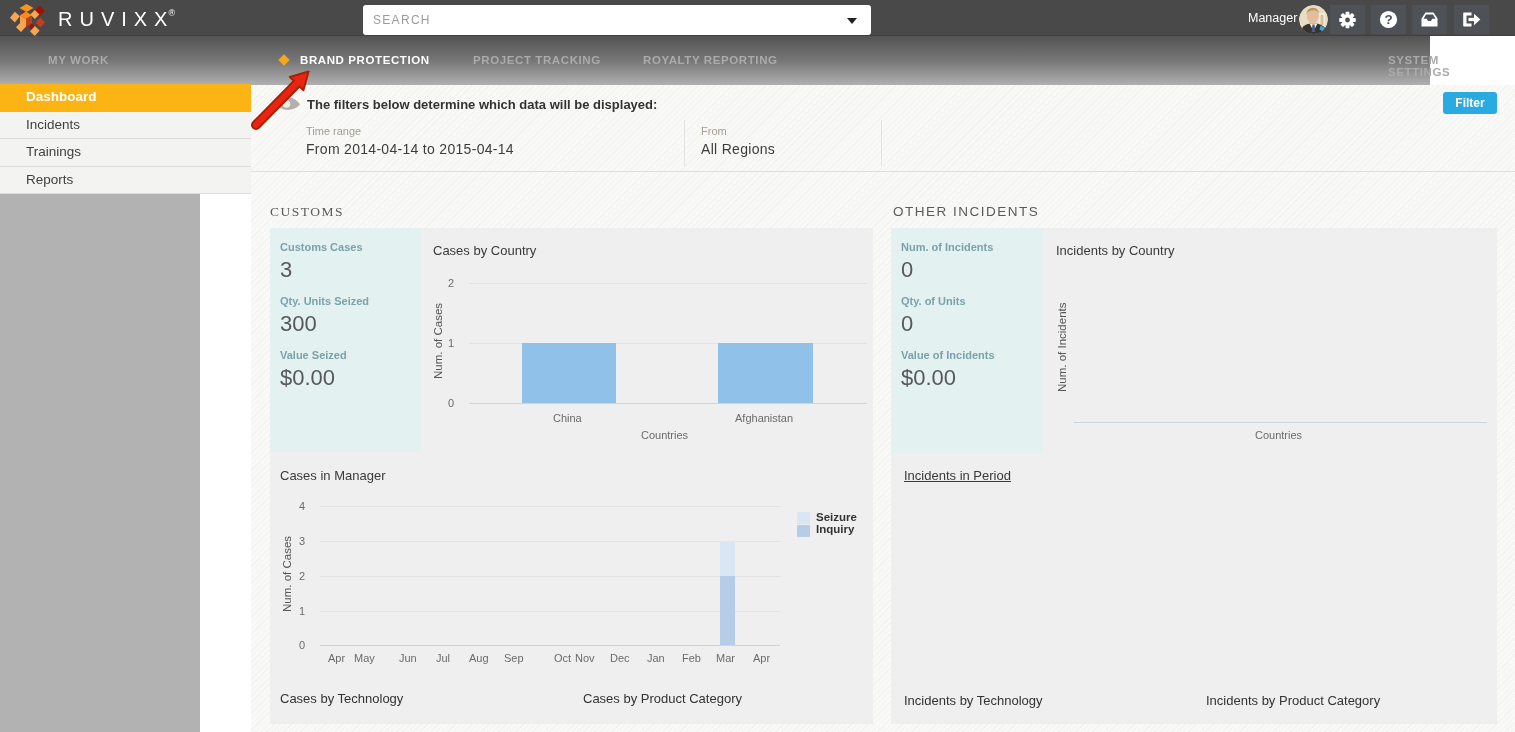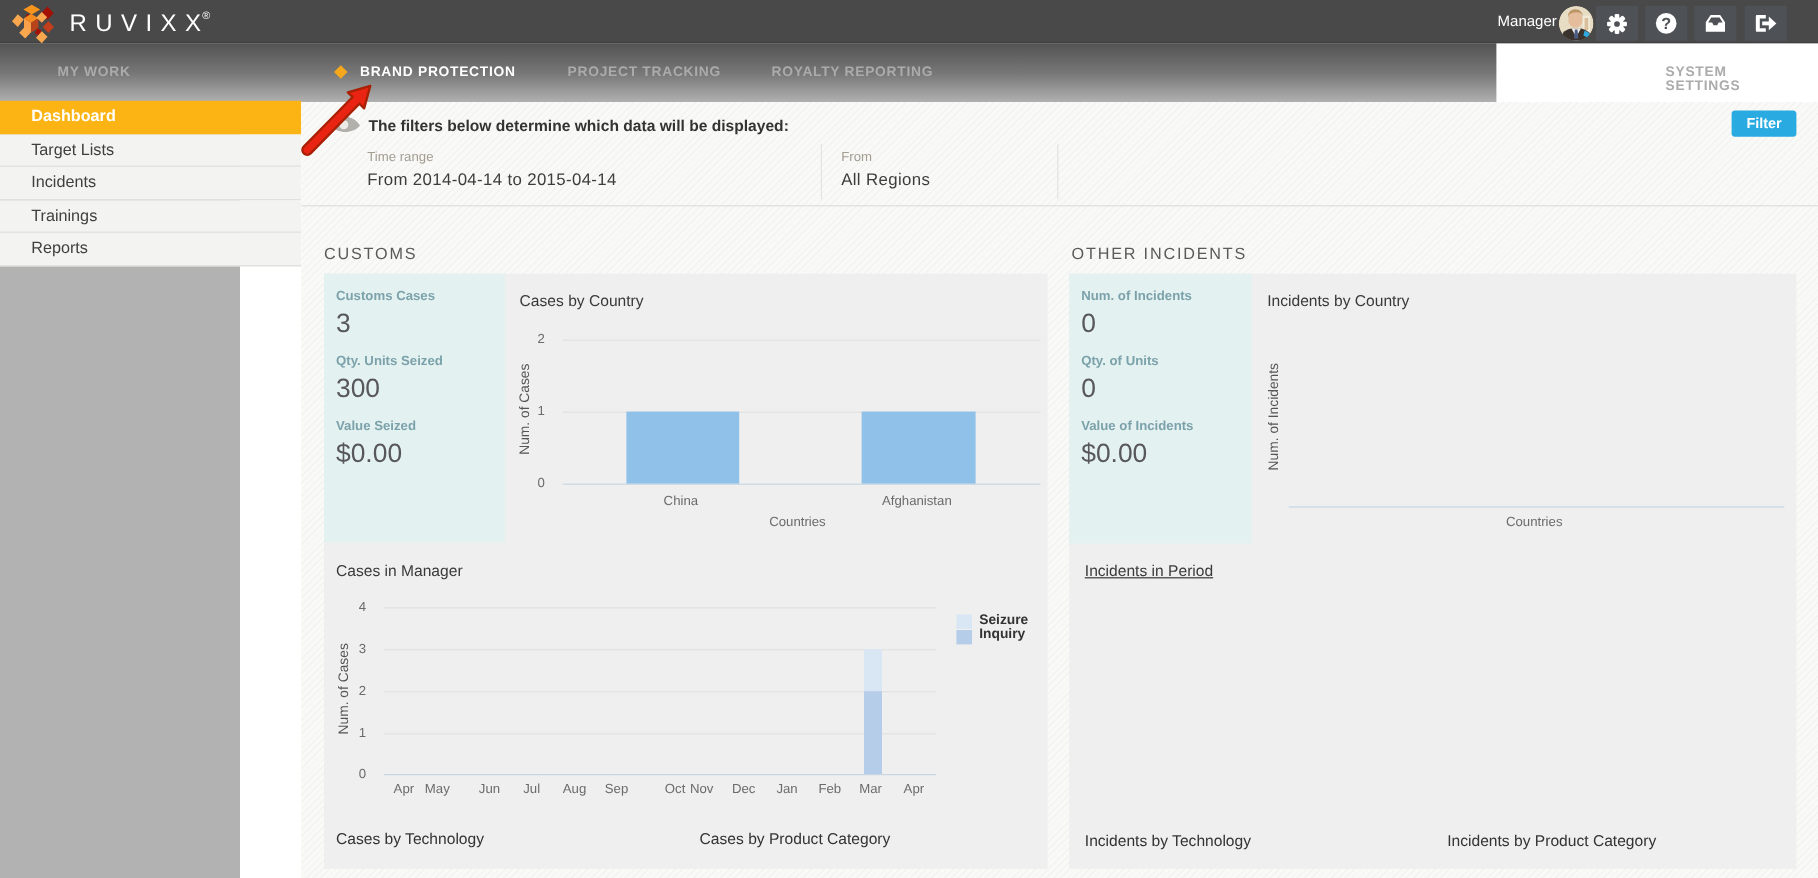--- a/index.html
+++ b/index.html
@@ -12,21 +12,21 @@
 #logotext { position:absolute; left:58px; top:8px; color:#fff; font-size:20px; letter-spacing:7px; font-weight:400; }
 #logotext sup { font-size:9px; letter-spacing:0; vertical-align:10px; margin-left:-6px;}
 #search { position:absolute; left:363px; top:5px; width:508px; height:30px; background:#fff; border-radius:3px; }
 #search .ph { position:absolute; left:10px; top:8px; font-size:12px; color:#9b9b9b; letter-spacing:1.3px; }
 #search .caret { position:absolute; right:14px; top:13px; width:0; height:0; border-left:5px solid transparent; border-right:5px solid transparent; border-top:6px solid #222; }
 .iconcell { position:absolute; top:5px; width:35px; height:29px; background:#4e5257; }
 #manager { position:absolute; left:1248px; top:11px; color:#fff; font-size:12.5px; }
 #avatar { position:absolute; left:1299px; top:5px; width:29px; height:29px; border-radius:50%; overflow:hidden; }
 
 
-#navbar { position:absolute; left:0; top:36px; width:1247px; height:49px;
+#navbar { position:absolute; left:0; top:36px; width:1430px; height:49px;
   background:linear-gradient(#535353, #787878 52%, #b0b0b0); }
 .navitem { position:absolute; top:18px; font-size:11.5px; font-weight:bold; letter-spacing:.6px; color:#ababab; }
 .navitem.dim { color:#ababab; }
 #nav-bp { color:#fff; }
 #diamond { position:absolute; left:280px; top:20px; width:8px; height:8px; background:#f5a81c; transform:rotate(45deg); }
 
 
 #sidebar { position:absolute; left:0; top:84px; width:200px; height:648px; background:#b2b2b2; }
 .menuitem { width:251px; height:27.5px; background:#f3f3f1; border-bottom:1px solid #dcdcda; color:#3f3f3f; font-size:13.5px; line-height:26.5px; padding-left:26px; }
 .menuitem.active { background:#fcb415; color:#fff; font-weight:bold; border-bottom:1px solid #fcb415; }
@@ -74,20 +74,24 @@
       <polygon points="16,9.5 22,13.2 16,17 10,13.2" fill="#f68b1f"></polygon>
       <polygon points="10,13.2 16,17 16,25 10,21" fill="#f9a04b"></polygon>
       <polygon points="16,17 22,13.2 22,21.5 16,25" fill="#b8421a"></polygon>
       <polygon points="24.8,8 29.3,12.4 24.8,17 20.3,12.6" fill="#f9a74f"></polygon>
       <polygon points="30.3,15.5 35,20.5 30.3,25.5 25.6,20.5" fill="#c23f1e"></polygon>
       <polygon points="11,20 16,24.6 11,30 6,25.2" fill="#f9a74f"></polygon>
       <polygon points="20.9,21.5 24.5,23.5 23.5,28 19,26" fill="#a31004"></polygon>
       <polygon points="24.8,24 29.6,28.6 24.8,34 20,29.4" fill="#f9a74f"></polygon>
     </svg>
     <div id="logotext">RUVIXX<sup>®</sup></div>
+    <div id="search">
+        <span class="ph">SEARCH</span>
+        <span class="caret"></span>
+      </div>
     <div id="manager">Manager</div>
     <div id="avatar">
       <svg width="29" height="29" viewBox="0 0 29 29">
         <circle cx="14.5" cy="14.5" r="14.5" fill="#e7dcc4"></circle>
         <rect x="20" y="8" width="6" height="16" fill="#f2ead9"></rect>
         <rect x="21.5" y="10" width="3" height="10" fill="#d8bf9a"></rect>
         <path d="M1 29 L4 21.5 Q8 18.8 11.5 18.6 L18 18.6 Q22 19.2 25.5 22 L28 29 Z" fill="#3a322c"></path>
         <path d="M10.5 18.6 L14.5 26 L18.5 18.6 Z" fill="#f4f1ea"></path>
         <path d="M13.4 19.5 L15.6 19.5 L16.3 27 L12.7 27 Z" fill="#4d5c85"></path>
         <ellipse cx="13.8" cy="11.2" rx="5.9" ry="7" fill="#e3bd9c"></ellipse>
@@ -133,42 +137,41 @@
     <div class="navitem dim" style="left:48px">MY WORK</div>
     <div id="diamond"></div>
     <div class="navitem" id="nav-bp" style="left:300px">BRAND PROTECTION</div>
     <div class="navitem dim" style="left:473px">PROJECT TRACKING</div>
     <div class="navitem dim" style="left:643px">ROYALTY REPORTING</div>
     <div class="navitem dim" style="left:1388px">SYSTEM SETTINGS</div>
   </div>
 
   <div id="sidebar">
     <div class="menuitem active">Dashboard</div>
-    <div class="menuitem">Target Lists</div>
     <div class="menuitem">Incidents</div>
     <div class="menuitem">Trainings</div>
     <div class="menuitem">Reports</div>
   </div>
 
   <div id="content">
     <svg style="position:absolute; left:23px; top:11px;" width="27" height="17" viewBox="0 0 27 17">
       <path d="M1.5 8.5 C6 1.8 11 0.6 14.5 1 C19.5 1.8 23.5 4.5 26 8.5 C20.5 15.2 8 16.2 1.5 8.5 Z" fill="#b2b0ab"></path>
       <circle cx="12.5" cy="8" r="3.8" fill="#ecebe8"></circle>
     </svg>
     <div id="filtertext">The filters below determine which data will be displayed:</div>
     <div class="flabel" style="left:55px">Time range</div>
     <div class="fvalue" style="left:55px">From 2014-04-14 to 2015-04-14</div>
     <div class="fsep" style="left:433px"></div>
     <div class="flabel" style="left:450px">From</div>
     <div class="fvalue" style="left:450px">All Regions</div>
     <div class="fsep" style="left:630px"></div>
     <div id="filterbtn">Filter</div>
     <div id="filterline"></div>
 
-    <div class="ptitle" style="left:19px; top:119px;">CUSTOMS</div>
+    <div class="ptitle" style="left:19px; top:119px;font-family:Liberation Serif, serif;">CUSTOMS</div>
     <div class="ptitle" style="left:642px; top:119px;">OTHER INCIDENTS</div>
 
     <div class="panel" id="panelL">
       <div class="statbox">
         <div class="slabel" style="top:13px">Customs Cases</div>
         <div class="snum" style="top:29px">3</div>
         <div class="slabel" style="top:67px">Qty. Units Seized</div>
         <div class="snum" style="top:83px">300</div>
         <div class="slabel" style="top:121px">Value Seized</div>
         <div class="snum" style="top:137px">$0.00</div>

